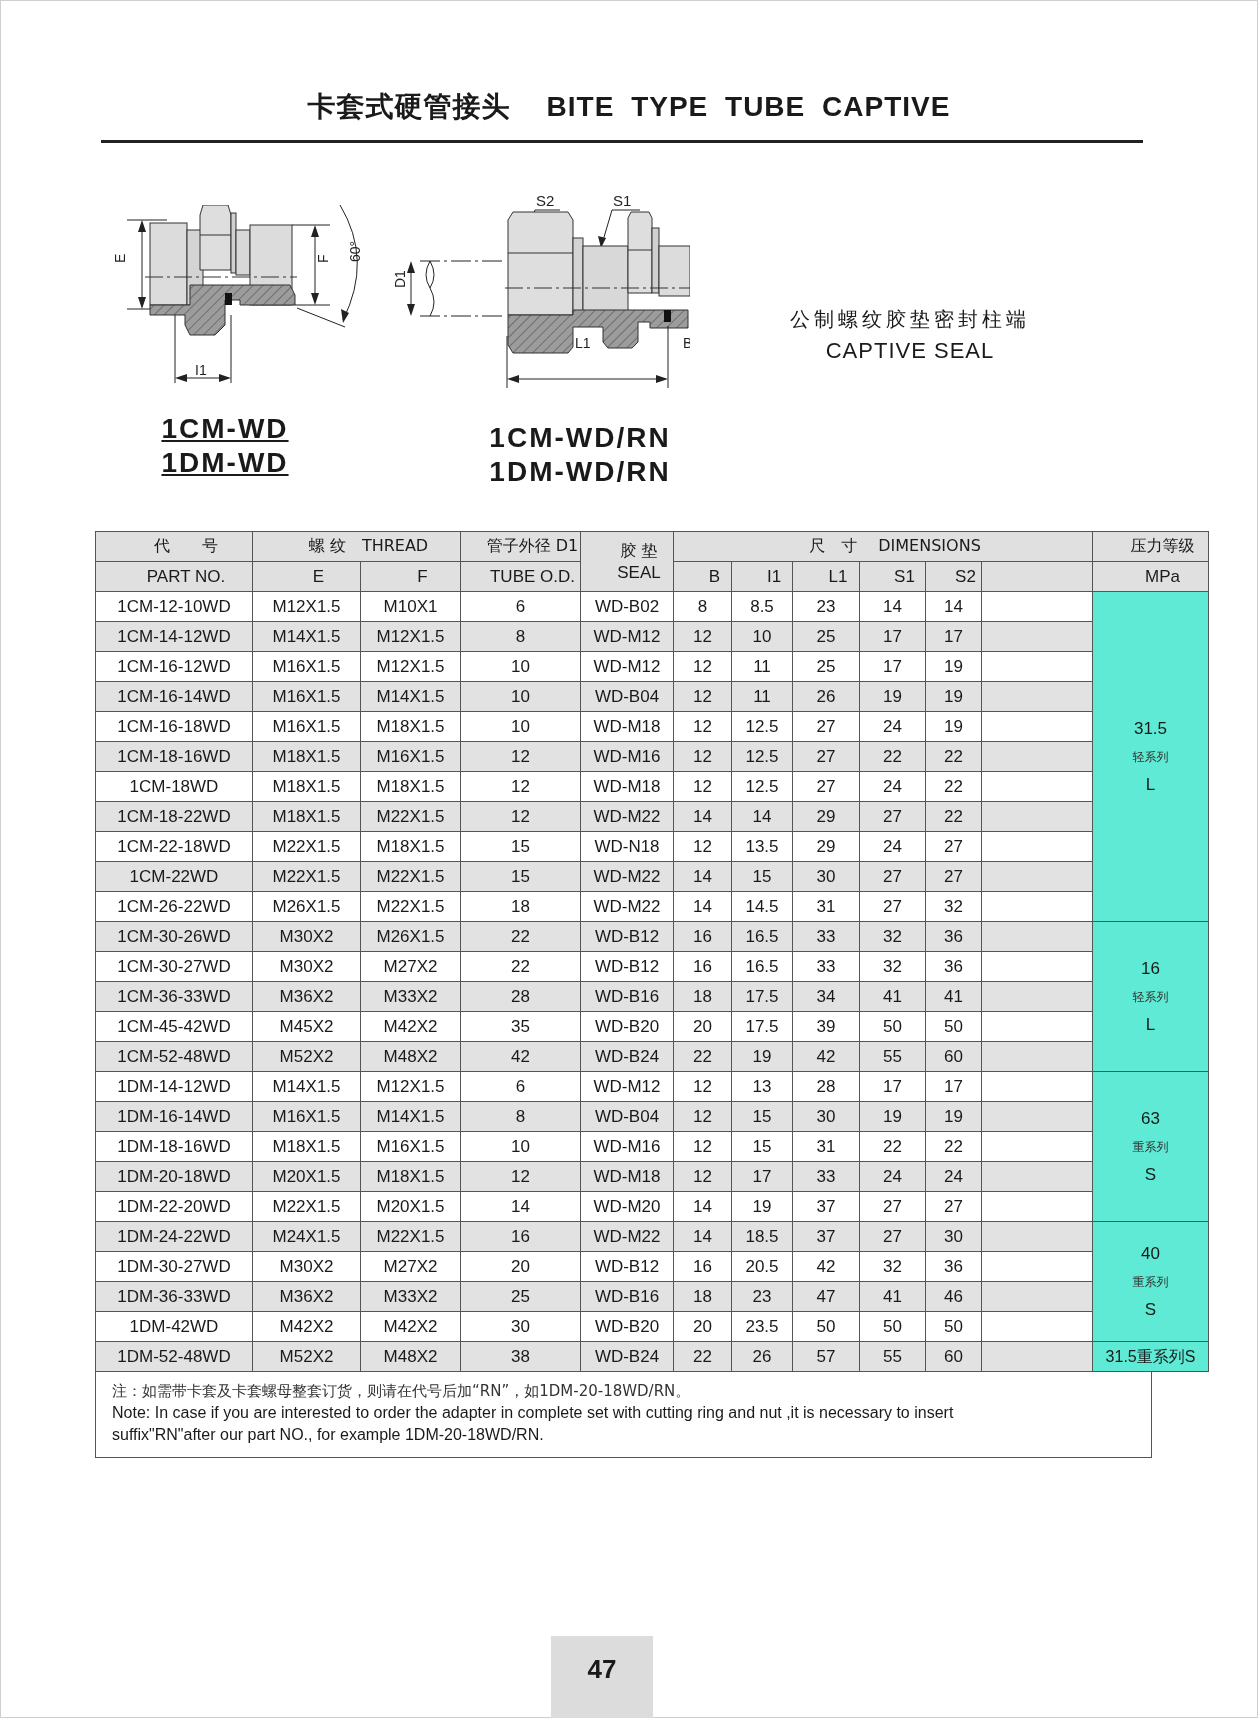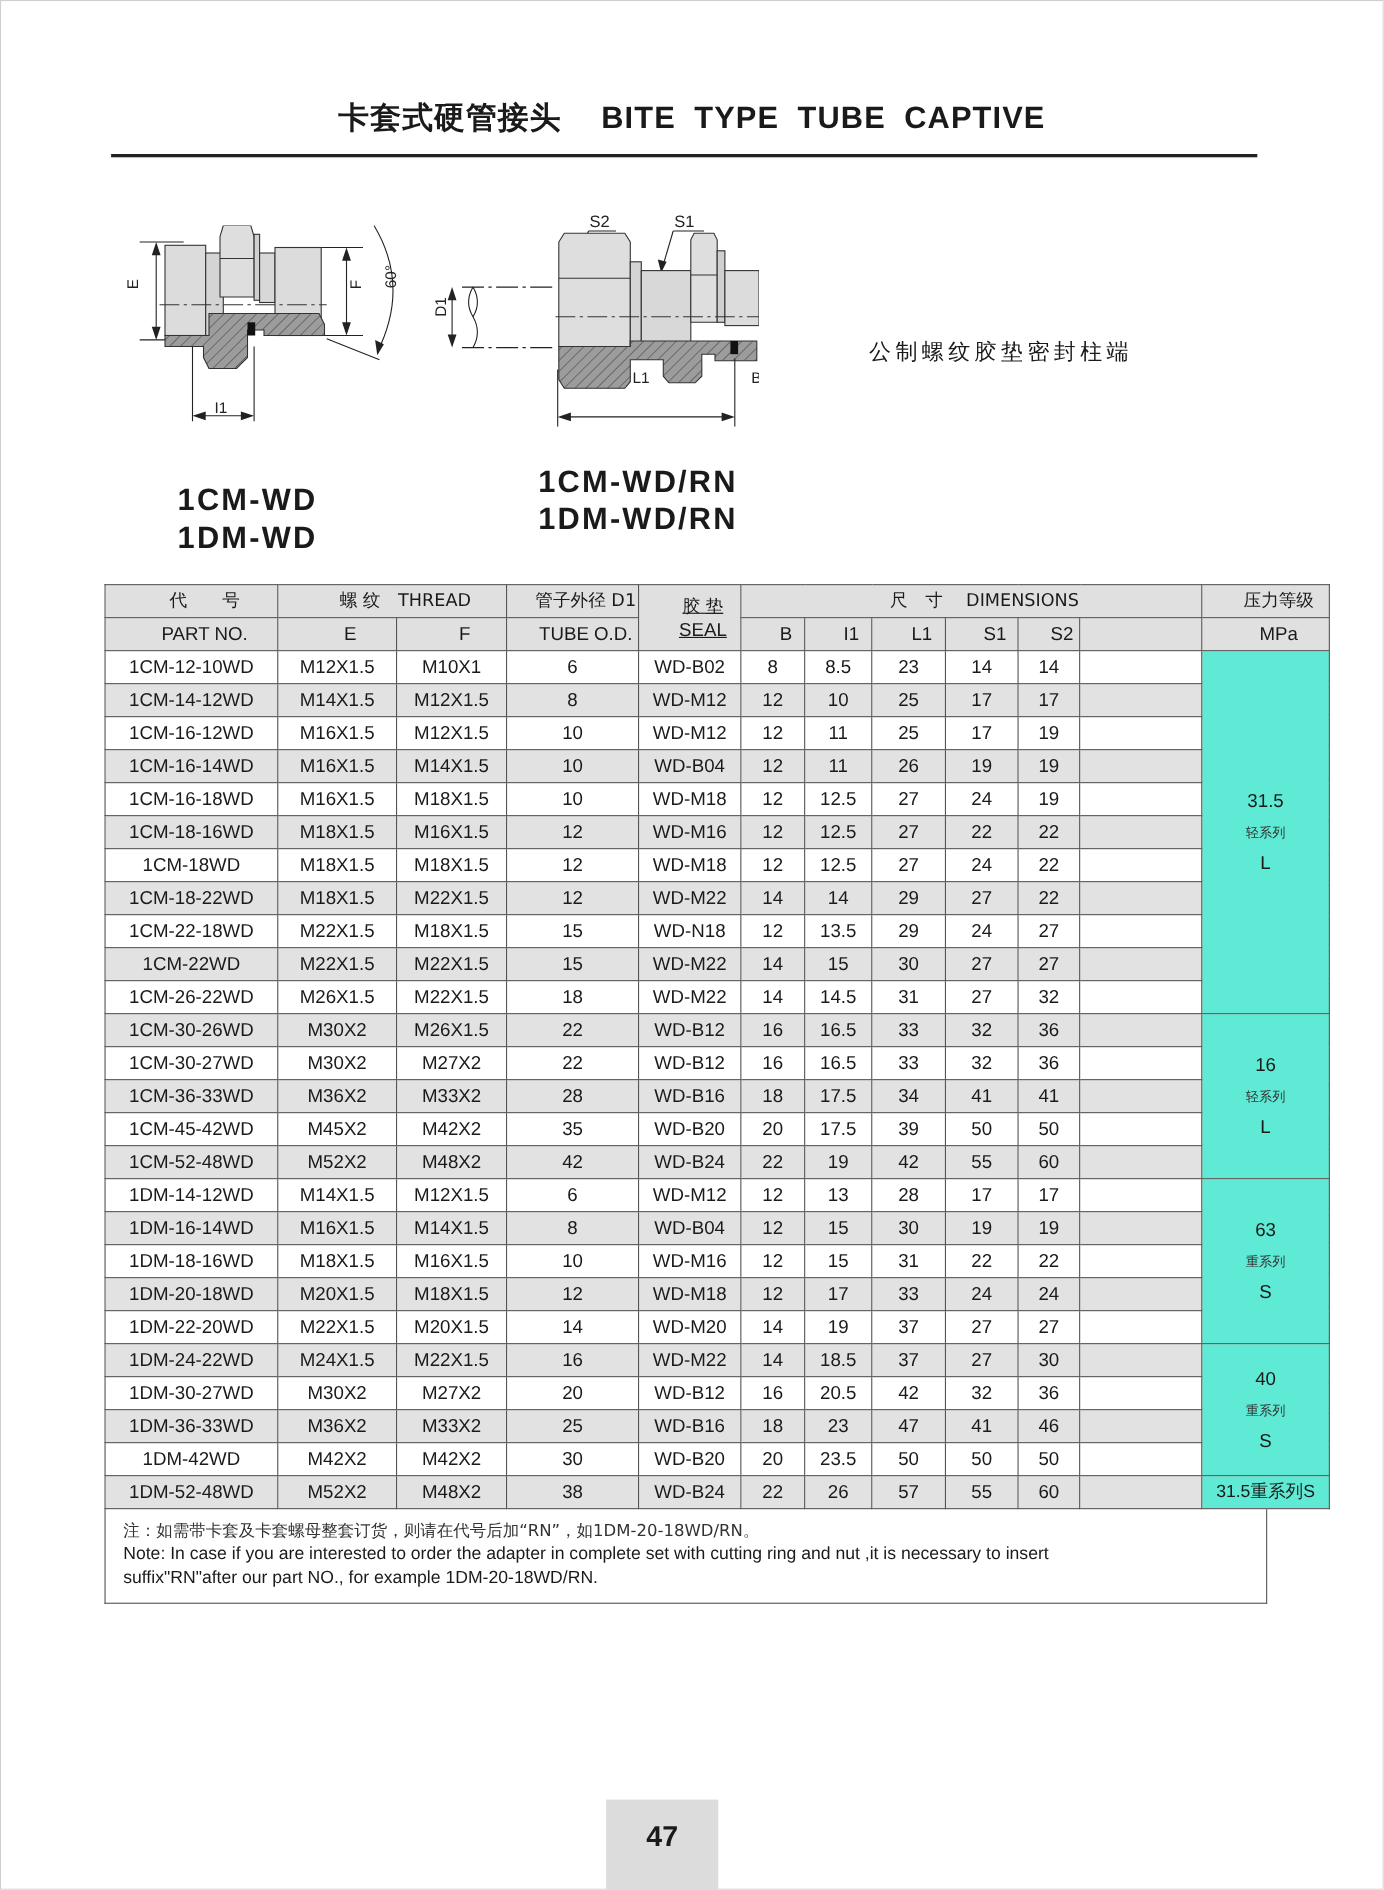--- a/index.html
+++ b/index.html
@@ -128,31 +128,32 @@
 
   <line x1="117" y1="148" x2="117" y2="200" stroke="#222"></line>
   <line x1="278" y1="138" x2="278" y2="200" stroke="#222"></line>
   <text x="185" y="160" font-size="14" fill="#222" font-family="Liberation Sans, sans-serif">L1</text>
   <line x1="120" y1="191" x2="275" y2="191" stroke="#222"></line>
   <polygon points="117,191 129,187 129,195" fill="#222"></polygon>
     <polygon points="278,191 266,187 266,195" fill="#222"></polygon>
   <text x="293" y="160" font-size="14" fill="#222" font-family="Liberation Sans, sans-serif">B</text>
 </svg>
 
-<div class="model-label" style="left:150px;top:438px;width:150px;">
+<div class="model-label" style="left:150px;top:412px;width:150px;text-decoration:underline;">
   <div>1CM-WD</div>
   <div>1DM-WD</div>
 </div>
 <div class="model-label" style="left:470px;top:421px;width:220px;">
   <div>1CM-WD/RN</div>
   <div>1DM-WD/RN</div>
 </div>
 
 <div class="desc">
   <div class="cn">公制螺纹胶垫密封柱端</div>
+  <div>CAPTIVE SEAL</div>
 </div>
 
 <table class="spec">
   <colgroup>
     <col style="width:157px">
       <col style="width:108px">
       <col style="width:100px">
       <col style="width:120px">
       <col style="width:93px">
     <col style="width:58px">
@@ -161,21 +162,21 @@
       <col style="width:66px">
       <col style="width:56px">
       <col style="width:111px">
       <col style="width:116px">
   </colgroup>
   <thead>
     <tr>
       <th class="cn">代　　号</th>
       <th colspan="2" class="cn">螺 纹　THREAD</th>
       <th class="cn">管子外径 D1</th>
-      <th rowspan="2" style="line-height:22px;text-decoration:underline;">
+      <th rowspan="2" style="line-height:22px;">
         <div class="cn" style="font-family:'DejaVu Sans',sans-serif;font-size:16px;">胶 垫</div>
         <div>SEAL</div>
       </th>
       <th colspan="6" class="cn">尺　寸　 DIMENSIONS</th>
       <th class="cn">压力等级</th>
     </tr>
     <tr>
       <th>PART NO.</th>
       <th>E</th>
       <th>F</th>

